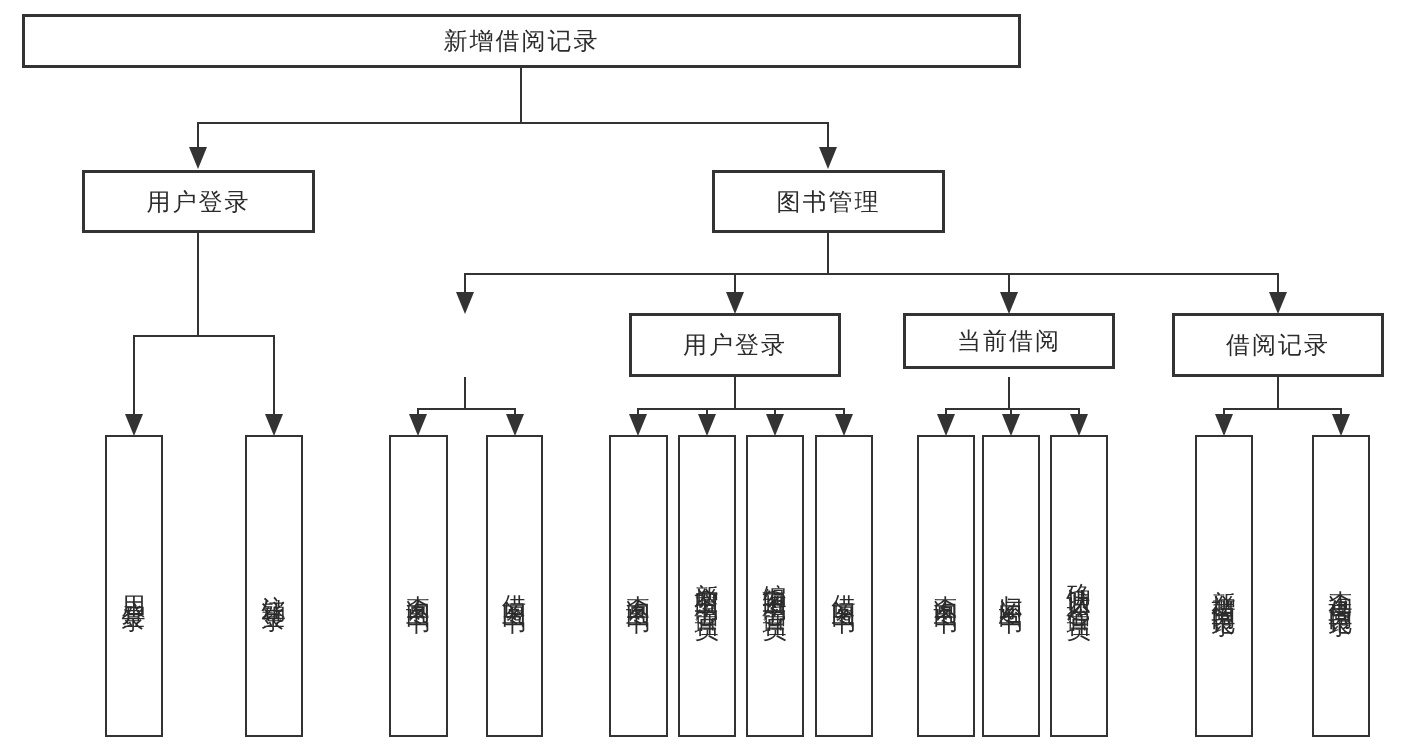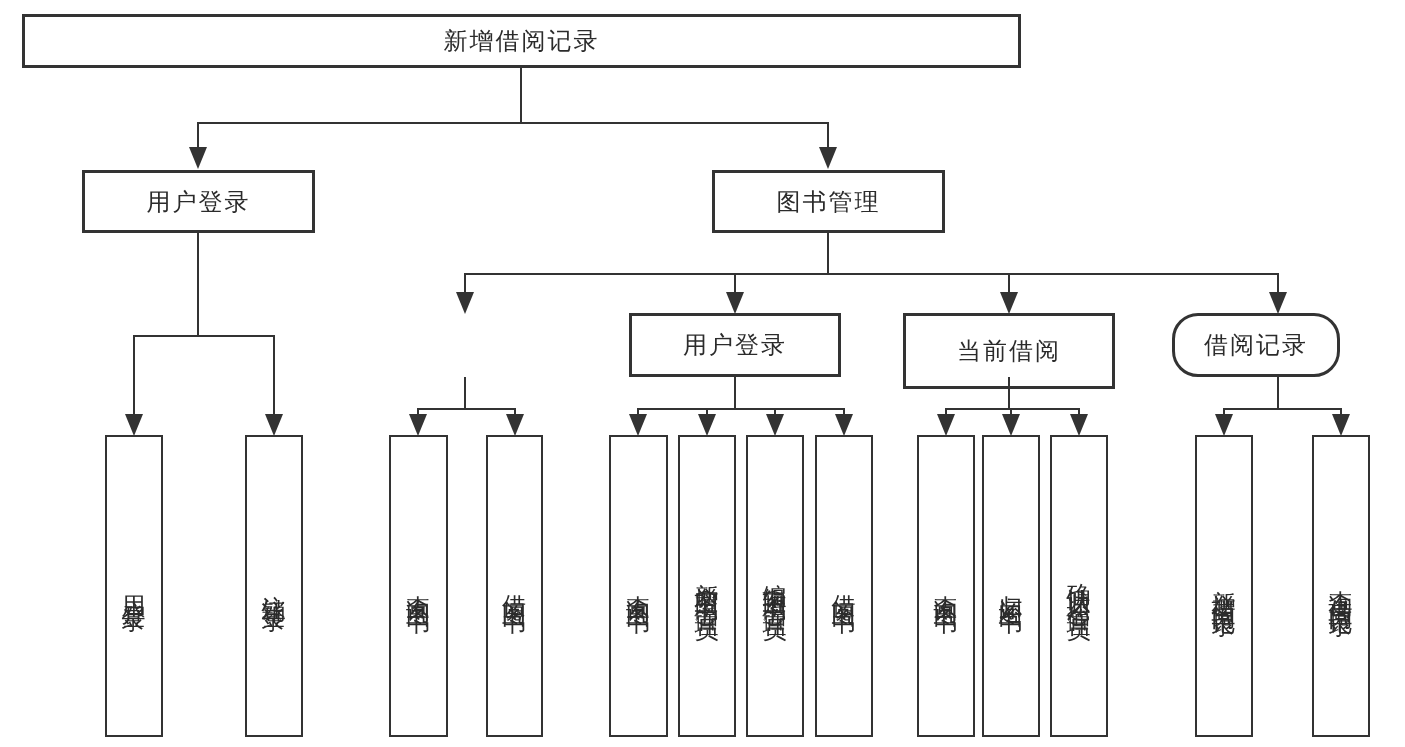--- a/index.html
+++ b/index.html
@@ -89,22 +89,22 @@
   <div class="vl" style="left:464px;top:273px;height:30px;"></div>
   <div class="vl" style="left:734px;top:273px;height:30px;"></div>
   <div class="vl" style="left:1008px;top:273px;height:30px;"></div>
   <div class="vl" style="left:1277px;top:273px;height:30px;"></div>
   <div class="ar" style="left:456px;top:292px;"></div>
   <div class="ar" style="left:726px;top:292px;"></div>
   <div class="ar" style="left:1000px;top:292px;"></div>
   <div class="ar" style="left:1269px;top:292px;"></div>
 
   <div class="node" style="left:629px;top:313px;width:212px;height:64px;">用户登录</div>
-  <div class="node" style="left:903px;top:313px;width:212px;height:76px;">当前借阅</div>
-  <div class="node" style="left:1172px;top:313px;width:168px;height:64px;border-radius:26px;">借阅记录</div>
+  <div class="node" style="left:903px;top:313px;width:212px;height:56px;">当前借阅</div>
+  <div class="node" style="left:1172px;top:313px;width:212px;height:64px;">借阅记录</div>
 
   <div class="vl" style="left:464px;top:377px;height:31px;"></div>
   <div class="hl" style="left:417px;top:408px;width:99px;"></div>
   <div class="vl" style="left:417px;top:408px;height:20px;"></div>
   <div class="vl" style="left:514px;top:408px;height:20px;"></div>
   <div class="ar" style="left:409px;top:414px;"></div>
   <div class="ar" style="left:506px;top:414px;"></div>
 
   <div class="vl" style="left:734px;top:377px;height:31px;"></div>
   <div class="hl" style="left:637px;top:408px;width:208px;"></div>

